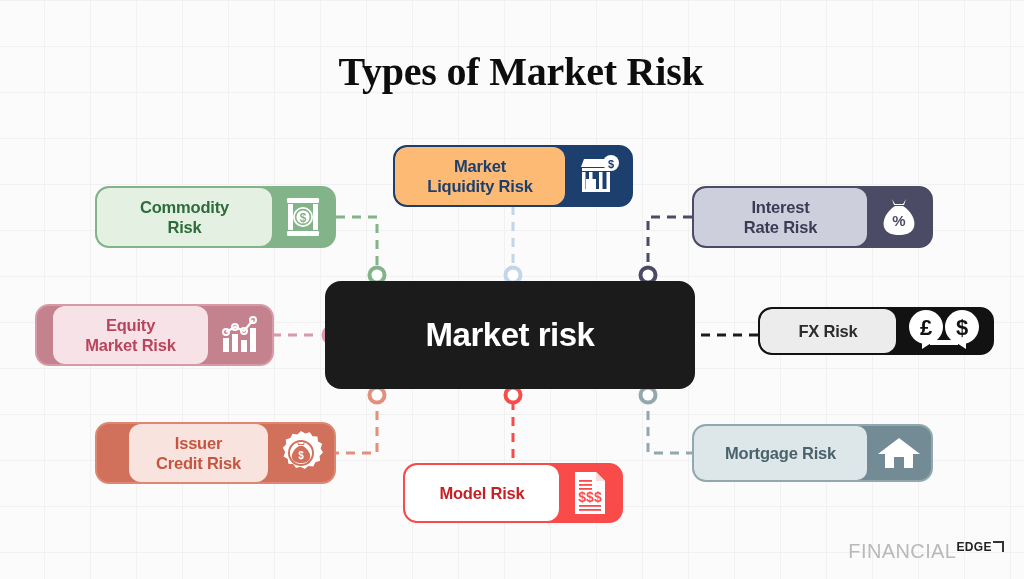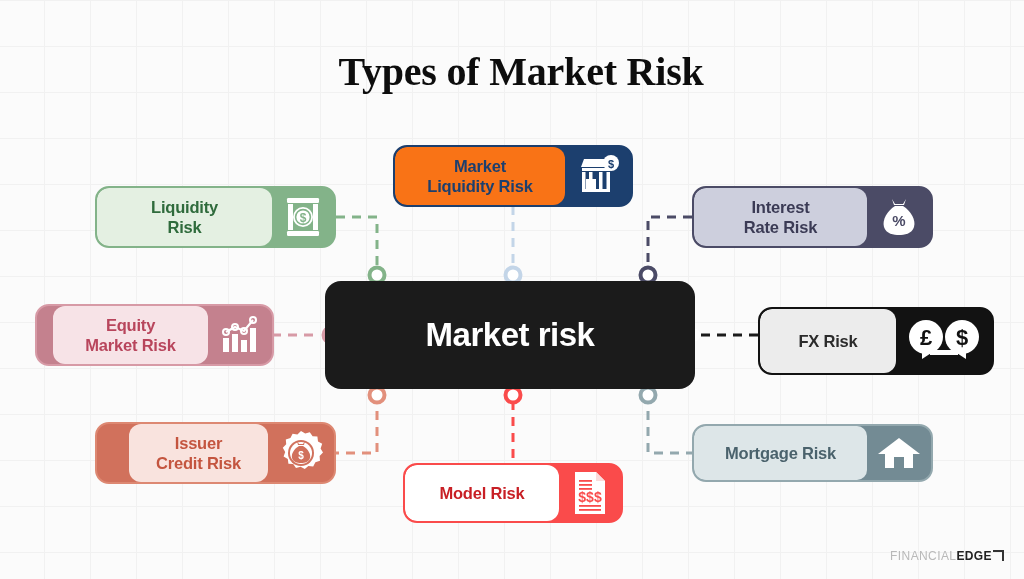--- a/index.html
+++ b/index.html
@@ -86,21 +86,21 @@
   }
   .card .icon svg{display:block;}
 
   
   #logo{
     position:absolute; right:20px; bottom:16px;
     display:flex; align-items:flex-start;
     font-family:"Liberation Sans", sans-serif;
     letter-spacing:0.4px;
   }
-  #logo .fin{font-size:12px;color:#b9b9b9;font-weight:normal;}
+  #logo .fin{font-size:20px;color:#b9b9b9;font-weight:normal;}
   #logo .edge{font-size:12px;color:#222;font-weight:bold;position:relative;}
   #logo .mark{
     display:inline-block;width:9px;height:9px;
     border-top:2px solid #333;border-right:2px solid #333;
     margin-left:1px;position:relative;top:1px;
   }
 </style>
 </head>
 <body>
 
@@ -136,39 +136,39 @@
     <circle cx="648" cy="395" r="7.5" fill="#ffffff" stroke="#93a8ae" stroke-width="4"></circle>
   </svg>
 
   <div id="center-node">
     <span class="label">Market risk</span>
   </div>
 
   <div class="card" style="left:95px;top:186px;width:241px;height:62px;background:#83b389;border:2px solid #83b389;">
     <div class="body" style="background:#e4f0e2;">
       <div class="txt" style="color:#2f6b3c;">
-        <span>Liquidity</span><br>
+        <span>Commodity</span><br>
         <span>Risk</span>
       </div>
     </div>
     <div class="icon" style="width:62px;">
       <svg width="40" height="42" viewBox="0 0 40 42">
         <rect x="4" y="2" width="32" height="5" rx="1.2" fill="#fff"></rect>
         <rect x="4" y="35" width="32" height="5" rx="1.2" fill="#fff"></rect>
         <rect x="5" y="8" width="5" height="26" fill="#fff"></rect>
         <rect x="30" y="8" width="5" height="26" fill="#fff"></rect>
         <circle cx="20" cy="21" r="10" fill="#fff"></circle>
         <circle cx="20" cy="21" r="7.4" fill="none" stroke="#83b389" stroke-width="1.6"></circle>
         <text x="20" y="26" font-family="Liberation Sans, sans-serif" font-size="12" font-weight="bold" fill="#83b389" text-anchor="middle">$</text>
       </svg>
     </div>
   </div>
 
   <div class="card" style="left:393px;top:145px;width:240px;height:62px;background:#1c3f6e;border:2px solid #1c3f6e;">
-    <div class="body" style="background:#f97316;">
+    <div class="body" style="background:#fdba74;">
       <div class="txt" style="color:#1c3f6e;">
         <span>Market</span><br>
         <span>Liquidity Risk</span>
       </div>
     </div>
     <div class="icon" style="width:66px;">
       <svg width="44" height="42" viewBox="0 0 44 42">
         <path d="M5 12 L8 4 L32 4 L35 12 Z" fill="#fff"></path>
         <rect x="6" y="13" width="28" height="3" fill="#fff"></rect>
         <rect x="6" y="17" width="3.5" height="20" fill="#fff"></rect>
@@ -214,21 +214,21 @@
         <rect x="31" y="14" width="6" height="24" fill="#fff"></rect>
         <polyline points="7,18 16,13 25,17 34,6" fill="none" stroke="#fff" stroke-width="2.2"></polyline>
         <circle cx="7" cy="18" r="3" fill="none" stroke="#fff" stroke-width="2"></circle>
         <circle cx="16" cy="13" r="3" fill="none" stroke="#fff" stroke-width="2"></circle>
         <circle cx="25" cy="17" r="3" fill="none" stroke="#fff" stroke-width="2"></circle>
         <circle cx="34" cy="6" r="3" fill="none" stroke="#fff" stroke-width="2"></circle>
       </svg>
     </div>
   </div>
 
-  <div class="card" style="left:758px;top:307px;width:236px;height:68px;background:#121212;border:2px solid #121212;">
+  <div class="card" style="left:758px;top:307px;width:236px;height:48px;background:#121212;border:2px solid #121212;">
     <div class="body" style="background:#ececec;">
       <div class="txt" style="color:#2b2b2b;">
         <span>FX Risk</span>
       </div>
     </div>
     <div class="icon" style="width:96px;">
       <svg width="84" height="46" viewBox="0 0 84 46">
         <circle cx="24" cy="19" r="17" fill="#fff"></circle>
         <circle cx="60" cy="19" r="17" fill="#fff"></circle>
         <text x="24" y="27" font-family="Liberation Sans, sans-serif" font-size="22" font-weight="bold" fill="#121212" text-anchor="middle">£</text>

